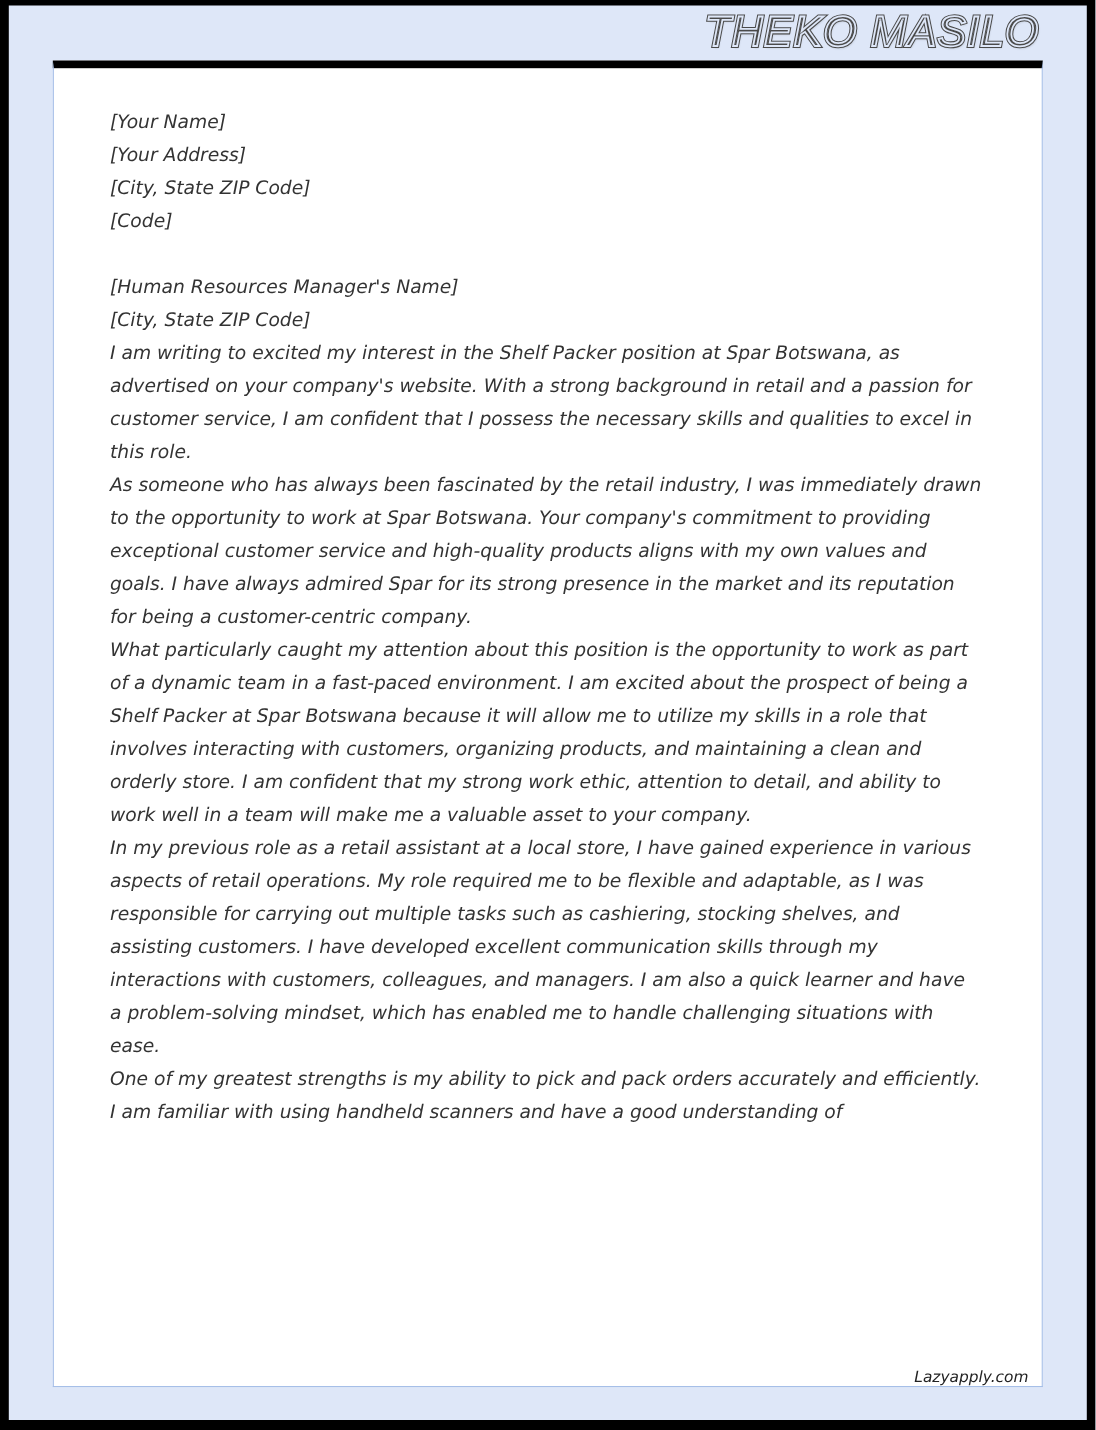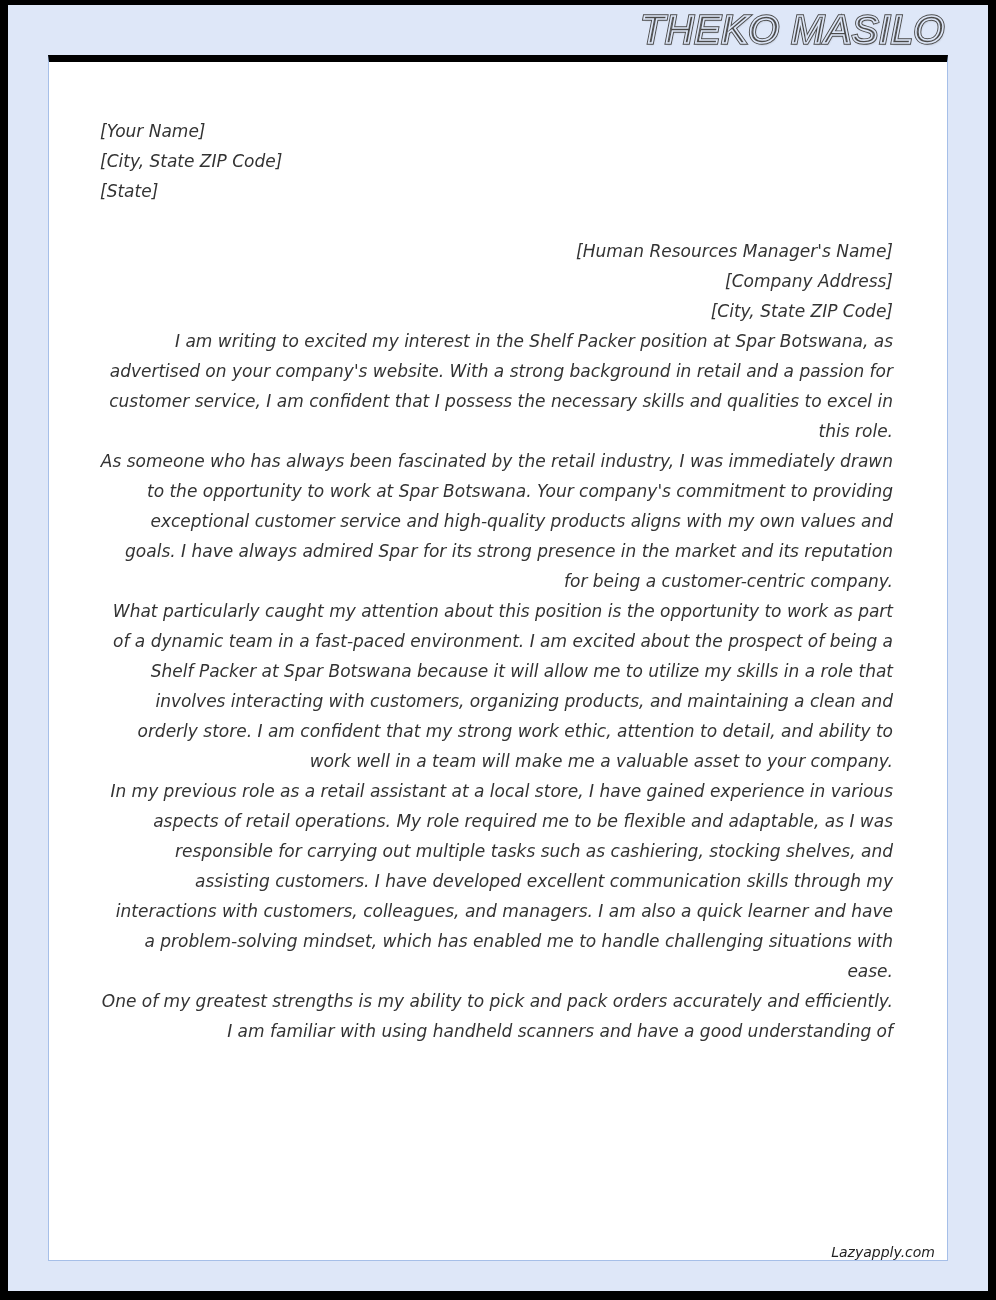--- a/index.html
+++ b/index.html
@@ -64,26 +64,25 @@
     background: var(--page-background, #ffffff);
     border: 1px solid var(--page-border, #a6bfe8);
     border-top: 7px solid var(--header-bar, #000000);
     z-index: 1;
   }
   .content {
     padding: 34px 54px 0 51px;
     font-size: 17px;
     line-height: 30px;
     color: var(--body-text, #333333);
-    margin-top: 20px;
   }
   .content p { margin: 0; }
   .address-block.recipient,
   .salutation,
-  .para { margin-top: 30px; text-align: right; }
+  .para { margin-top: 30px; }
 
   .watermark {
     position: absolute;
     top: 1243px;
     right: 61px;
     font-size: 14px;
     line-height: 18px;
     color: #222;
     z-index: 3;
     margin-left: 25px;
@@ -108,27 +107,27 @@
   <div class="title-wrap">
     <span class="title-layer outer">THEKO MASILO</span>
     <span class="title-layer inner" aria-hidden="true">THEKO MASILO</span>
   </div>
 
   <div class="page">
     <div class="content">
 
       <div class="address-block sender">
         <p>[Your Name]</p>
+        <p>[Your Address]</p>
         <p>[City, State ZIP Code]</p>
-        <p>[State]</p>
+        <p>[Code]</p>
       </div>
 
       <div class="address-block recipient">
         <p>[Human Resources Manager's Name]</p>
-        <p>[Company Address]</p>
         <p>[City, State ZIP Code]</p>
       </div>
 
 
       <p class="para">I am writing to excited my interest in the Shelf Packer position at Spar Botswana, as advertised on your company's website. With a strong background in retail and a passion for customer service, I am confident that I possess the necessary skills and qualities to excel in this role.</p>
       <p class="para">As someone who has always been fascinated by the retail industry, I was immediately drawn to the opportunity to work at Spar Botswana. Your company's commitment to providing exceptional customer service and high-quality products aligns with my own values and goals. I have always admired Spar for its strong presence in the market and its reputation for being a customer-centric company.</p>
       <p class="para">What particularly caught my attention about this position is the opportunity to work as part of a dynamic team in a fast-paced environment. I am excited about the prospect of being a Shelf Packer at Spar Botswana because it will allow me to utilize my skills in a role that involves interacting with customers, organizing products, and maintaining a clean and orderly store. I am confident that my strong work ethic, attention to detail, and ability to work well in a team will make me a valuable asset to your company.</p>
       <p class="para">In my previous role as a retail assistant at a local store, I have gained experience in various aspects of retail operations. My role required me to be flexible and adaptable, as I was responsible for carrying out multiple tasks such as cashiering, stocking shelves, and assisting customers. I have developed excellent communication skills through my interactions with customers, colleagues, and managers. I am also a quick learner and have a problem-solving mindset, which has enabled me to handle challenging situations with ease.</p>
       <p class="para">One of my greatest strengths is my ability to pick and pack orders accurately and efficiently. I am familiar with using handheld scanners and have a good understanding of</p>
 

